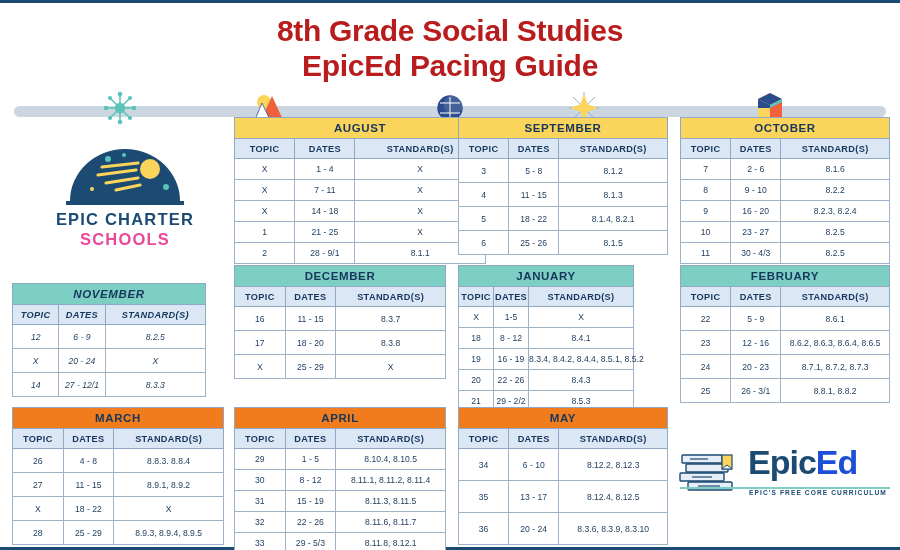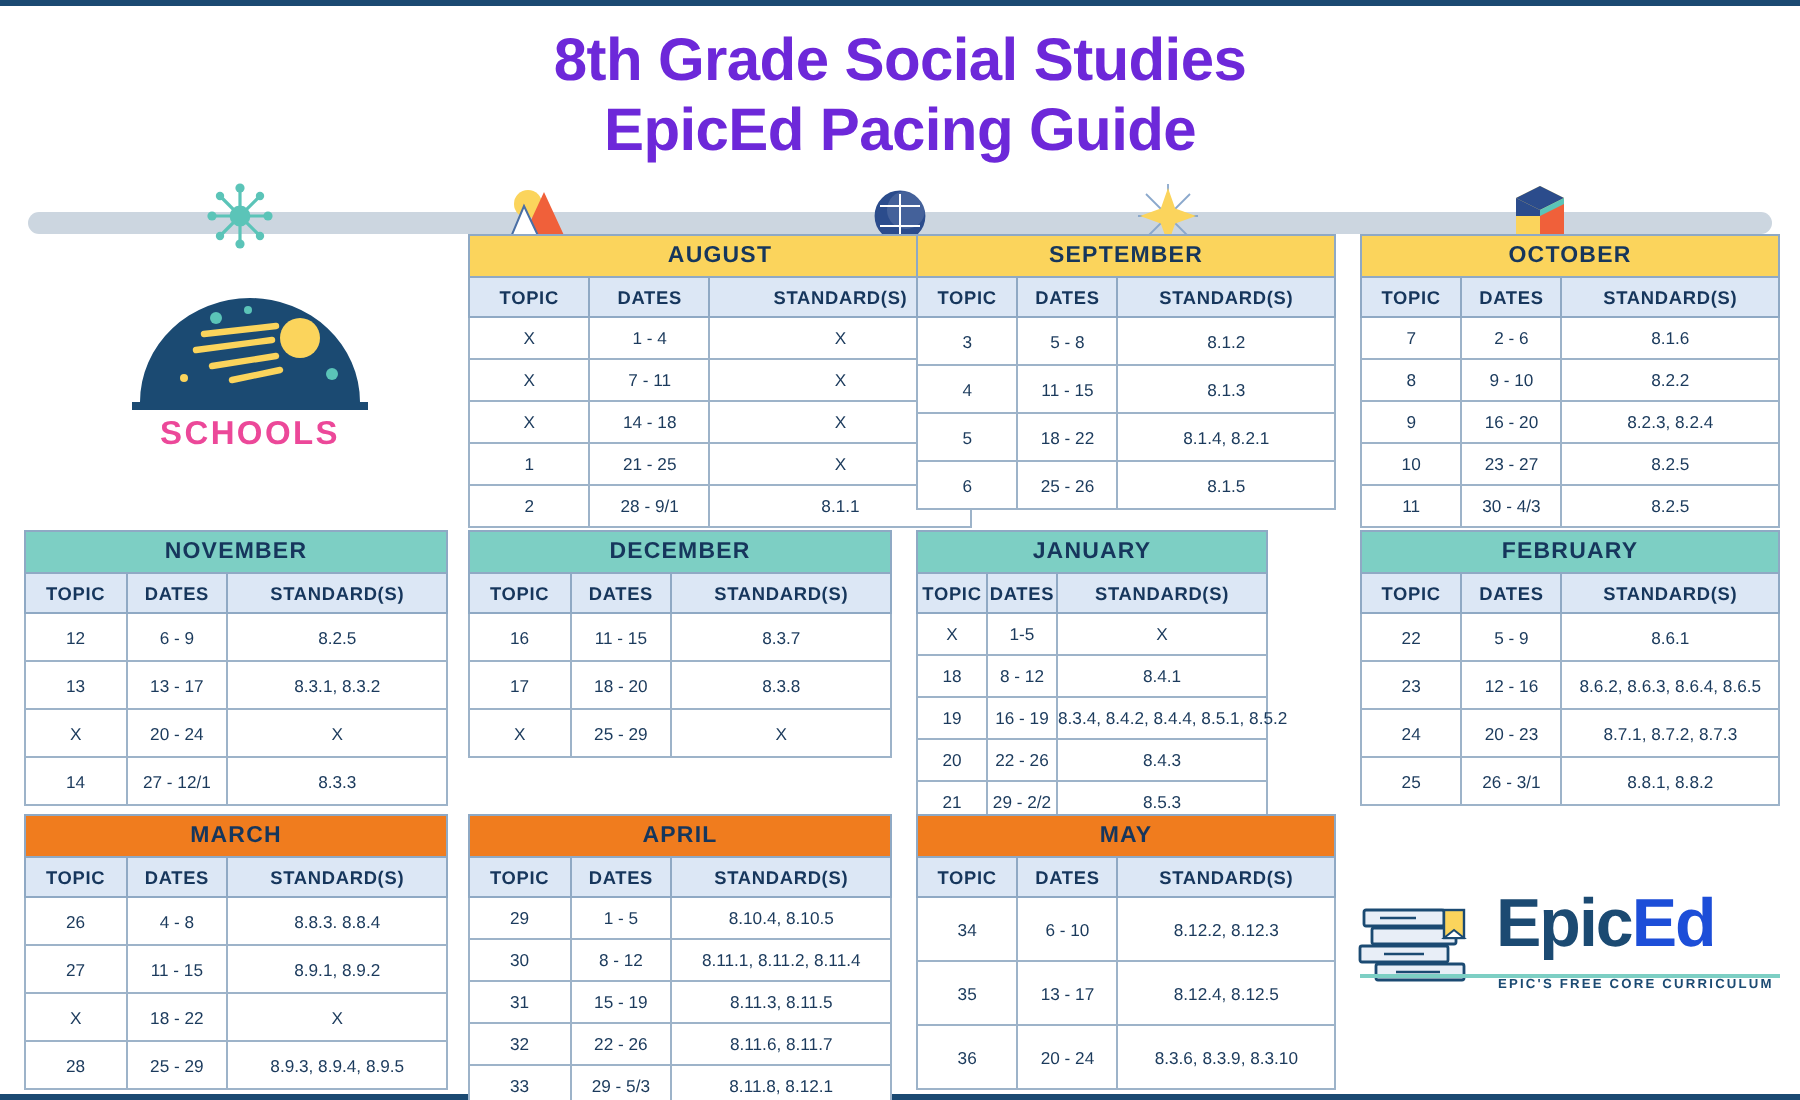--- a/index.html
+++ b/index.html
@@ -23,21 +23,21 @@
 
   
   .title-block {
     text-align: center;
     padding-top: 10px;
   }
   .title-line {
     font-family: "Liberation Sans", sans-serif;
     font-size: 30px;
     font-weight: bold;
-    color: #6d28d9;
+    color: #b91c1c;
     line-height: 1.17;
     letter-spacing: -0.3px;
   }
 
   
   .divider-wrap {
     position: relative;
     height: 40px;
     margin-top: 4px;
   }
@@ -263,20 +263,21 @@
         <line x1="40" y1="22" x2="76" y2="18"></line>
         <line x1="36" y1="30" x2="74" y2="25"></line>
         <line x1="44" y1="38" x2="76" y2="33"></line>
         <line x1="54" y1="45" x2="78" y2="40"></line>
       </g>
       <circle cx="46" cy="14" r="3" fill="#5BC4B8"></circle>
       <circle cx="104" cy="42" r="3" fill="#5BC4B8"></circle>
       <circle cx="62" cy="10" r="2" fill="#5BC4B8"></circle>
       <circle cx="30" cy="44" r="2" fill="#FBD45C"></circle>
     </svg>
+    <div class="ecs-text1">EPIC CHARTER</div>
     <div class="ecs-text2">SCHOOLS</div>
   </div>
 
   <div class="grid">
 
     <div class="cell" style="left:234px; top:0px; width:252px;">
         <table class="month rows5">
           <colgroup>
             <col style="width: 24%;">
             <col style="width: 24%;">
@@ -402,21 +403,21 @@
             </tr>
             <tr>
               <td>11</td>
               <td>30 - 4/3</td>
               <td>8.2.5</td>
             </tr>
           </tbody>
         </table>
       </div>
 
-    <div class="cell" style="left:12px;  top:148px; width:212px;">
+    <div class="cell" style="left:12px;  top:166px; width:194px;font-style:italic;">
         <table class="month rows4">
           <colgroup>
             <col style="width: 24%;">
             <col style="width: 24%;">
             <col style="width: 52%;">
           </colgroup>
           <thead>
             <tr>
               <th class="month-title hdr-teal" colspan="3">NOVEMBER</th>
             </tr>
@@ -424,25 +425,20 @@
               <th class="col-head">TOPIC</th>
               <th class="col-head">DATES</th>
               <th class="col-head">STANDARD(S)</th>
             </tr>
           </thead>
           <tbody>
             <tr>
               <td>12</td>
               <td>6 - 9</td>
               <td>8.2.5</td>
-            </tr>
-            <tr>
-              <td>13</td>
-              <td>13 - 17</td>
-              <td>8.3.1, 8.3.2</td>
             </tr>
             <tr>
               <td>X</td>
               <td>20 - 24</td>
               <td>X</td>
             </tr>
             <tr>
               <td>14</td>
               <td>27 - 12/1</td>
               <td>8.3.3</td>

